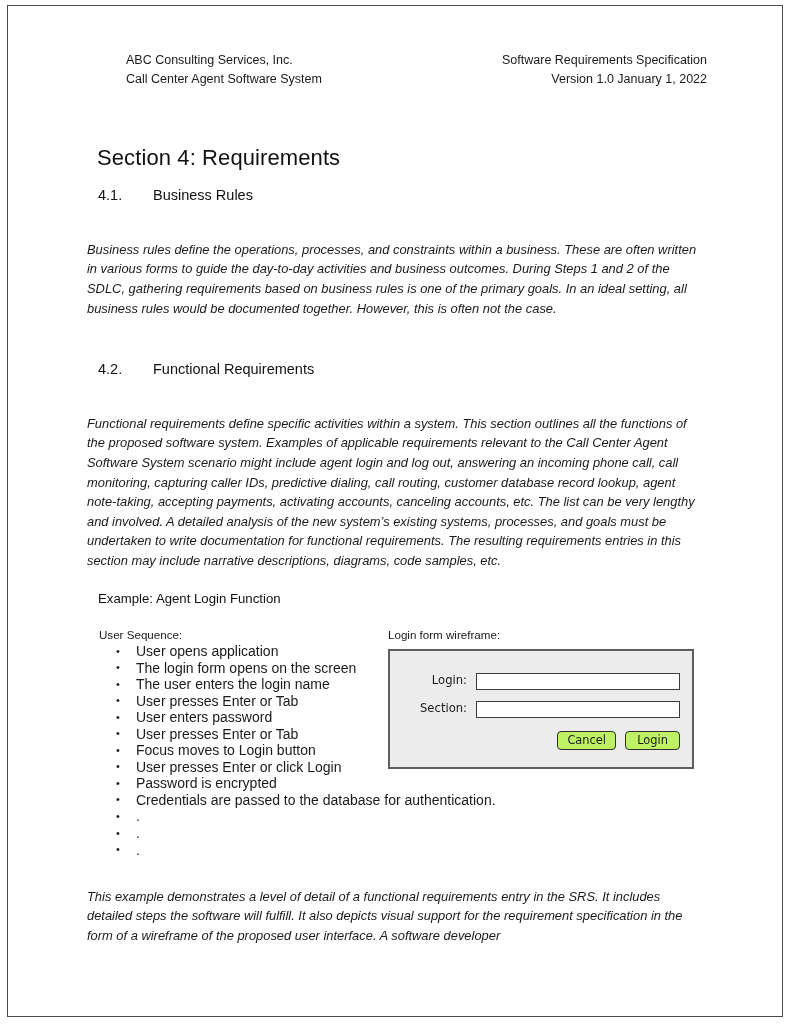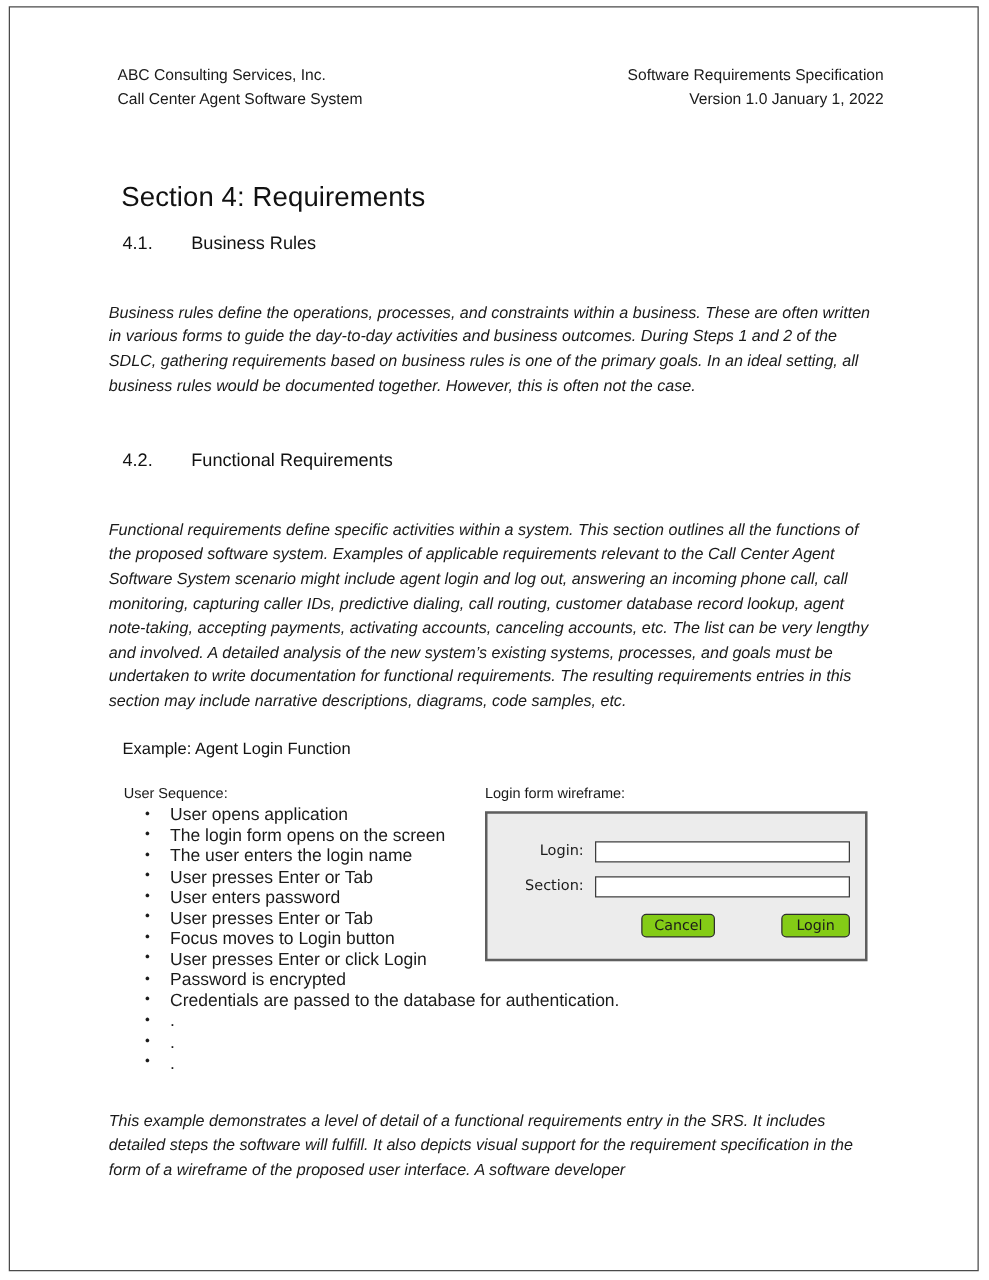--- a/index.html
+++ b/index.html
@@ -30,21 +30,21 @@
     top: 45px;
     width: 613px;
     display: flex;
     justify-content: space-between;
     font-size: 12.5px;
     color: #1a1a1a;
     line-height: 19px;
   }
   .hdr-col-left { text-align: left; }
   .hdr-col-right { text-align: right; }
-  .hdr-line { white-space: nowrap; }
+  .hdr-line { white-space: nowrap; margin-left: 32px; }
 
   .page-title {
     position: absolute;
     left: 89px;
     top: 124px;
     font-size: 22px;
     font-weight: normal;
     color: #111111;
     letter-spacing: 0.1px;
   }
@@ -179,30 +179,29 @@
     width: 100%;
     display: flex;
     justify-content: flex-end;
     gap: 9px;
     padding-right: 12px;
     box-sizing: border-box;
   }
   .wf-btn {
     min-width: 55px;
     height: 19px;
-    background: #84cc16;
+    background: #bef264;
     border: 1.5px solid #2e2e2e;
     border-radius: 4px;
     font-size: 11.4px;
     font-family: "DejaVu Sans", sans-serif;
     color: #1a1a1a;
     cursor: pointer;
     padding: 0 9px;
     line-height: 1;
-    margin-left: 44px;
   }
 </style>
 </head>
 <body>
 
 <div id="page">
 
   <div class="doc-header">
     <div class="hdr-col-left">
       <div class="hdr-line">ABC Consulting Services, Inc.</div>

